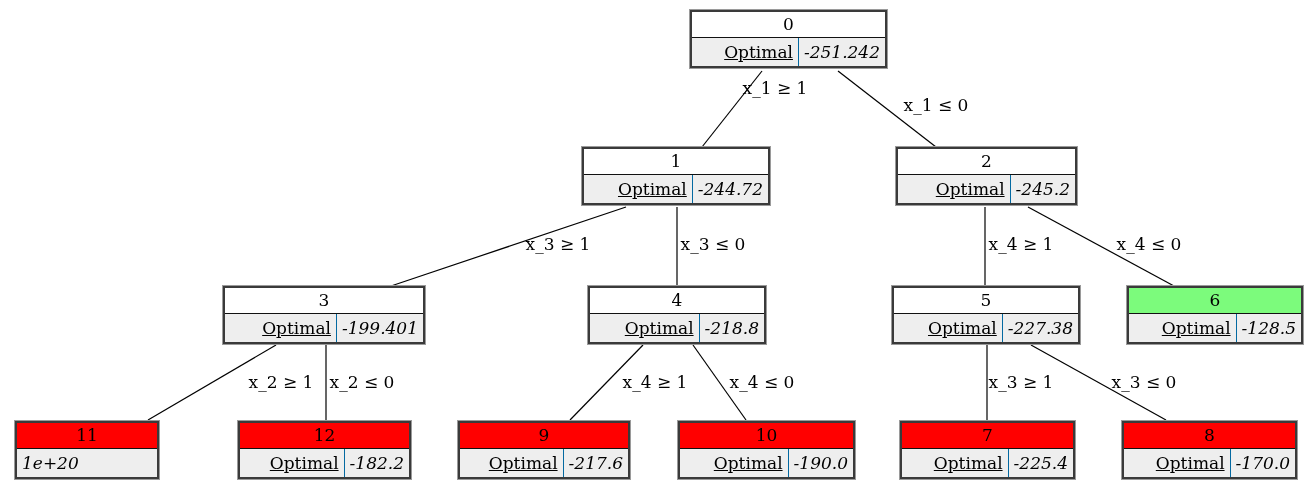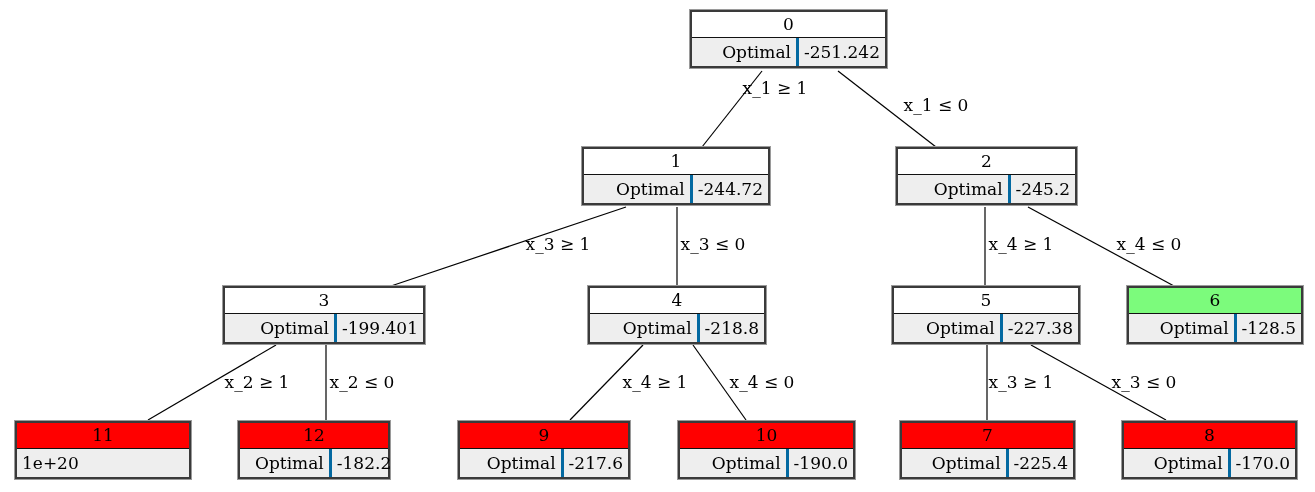--- a/index.html
+++ b/index.html
@@ -53,31 +53,33 @@
     display: flex;
     background: #eeeeee;
     min-height: 0;
   }
   .node-status {
     flex: 1;
     display: flex;
     align-items: center;
     justify-content: flex-end;
     padding: 0 5px 0 15px;
-    border-right: 3px solid #0369a1;
+    border-right: 1px solid #0369a1;
     white-space: nowrap;
     line-height: 1;
+    text-decoration: underline;
   }
   .node-value {
     display: flex;
     align-items: center;
     justify-content: center;
     padding: 0 5px;
     white-space: nowrap;
     line-height: 1;
+    font-style: italic;
   }
   .edge-label {
     position: absolute;
     transform: translate(-50%, -50%);
     font-size: 17px;
     white-space: nowrap;
     color: #000000;
     line-height: 1;
   }
 </style>
@@ -150,28 +152,28 @@
   </div>
 
   <div class="node" style="left:1127px;top:286px;width:176px">
     <div class="node-header" style="background-color: rgb(124, 251, 124);">6</div>
     <div class="node-body">
       <div class="node-status">Optimal</div>
       <div class="node-value">-128.5</div>
     </div>
   </div>
 
-  <div class="node" style="left:15px;top:421px;width:176px">
+  <div class="node" style="left:15px;top:421px;width:144px">
     <div class="node-header" style="background-color: rgb(255, 0, 0);">11</div>
     <div class="node-body">
       <div class="node-value">1e+20</div>
     </div>
   </div>
 
-  <div class="node" style="left:238px;top:421px;width:152px">
+  <div class="node" style="left:238px;top:421px;width:173px">
     <div class="node-header" style="background-color: rgb(255, 0, 0);">12</div>
     <div class="node-body">
       <div class="node-status">Optimal</div>
       <div class="node-value">-182.2</div>
     </div>
   </div>
 
   <div class="node" style="left:458px;top:421px;width:172px">
     <div class="node-header" style="background-color: rgb(255, 0, 0);">9</div>
     <div class="node-body">
@@ -203,20 +205,20 @@
       <div class="node-value">-170.0</div>
     </div>
   </div>
 
   <div class="edge-label" style="left:775px;top:88px">x_1 ≥ 1</div>
   <div class="edge-label" style="left:936px;top:105px">x_1 ≤ 0</div>
   <div class="edge-label" style="left:558px;top:244px">x_3 ≥ 1</div>
   <div class="edge-label" style="left:713px;top:244px">x_3 ≤ 0</div>
   <div class="edge-label" style="left:1021px;top:244px">x_4 ≥ 1</div>
   <div class="edge-label" style="left:1149px;top:244px">x_4 ≤ 0</div>
-  <div class="edge-label" style="left:257px;top:382px">x_2 ≥ 1</div>
+  <div class="edge-label" style="left:281px;top:382px">x_2 ≥ 1</div>
   <div class="edge-label" style="left:362px;top:382px">x_2 ≤ 0</div>
   <div class="edge-label" style="left:655px;top:382px">x_4 ≥ 1</div>
   <div class="edge-label" style="left:762px;top:382px">x_4 ≤ 0</div>
   <div class="edge-label" style="left:1021px;top:382px">x_3 ≥ 1</div>
   <div class="edge-label" style="left:1144px;top:382px">x_3 ≤ 0</div>
 
 </div>
 
 </body></html>

